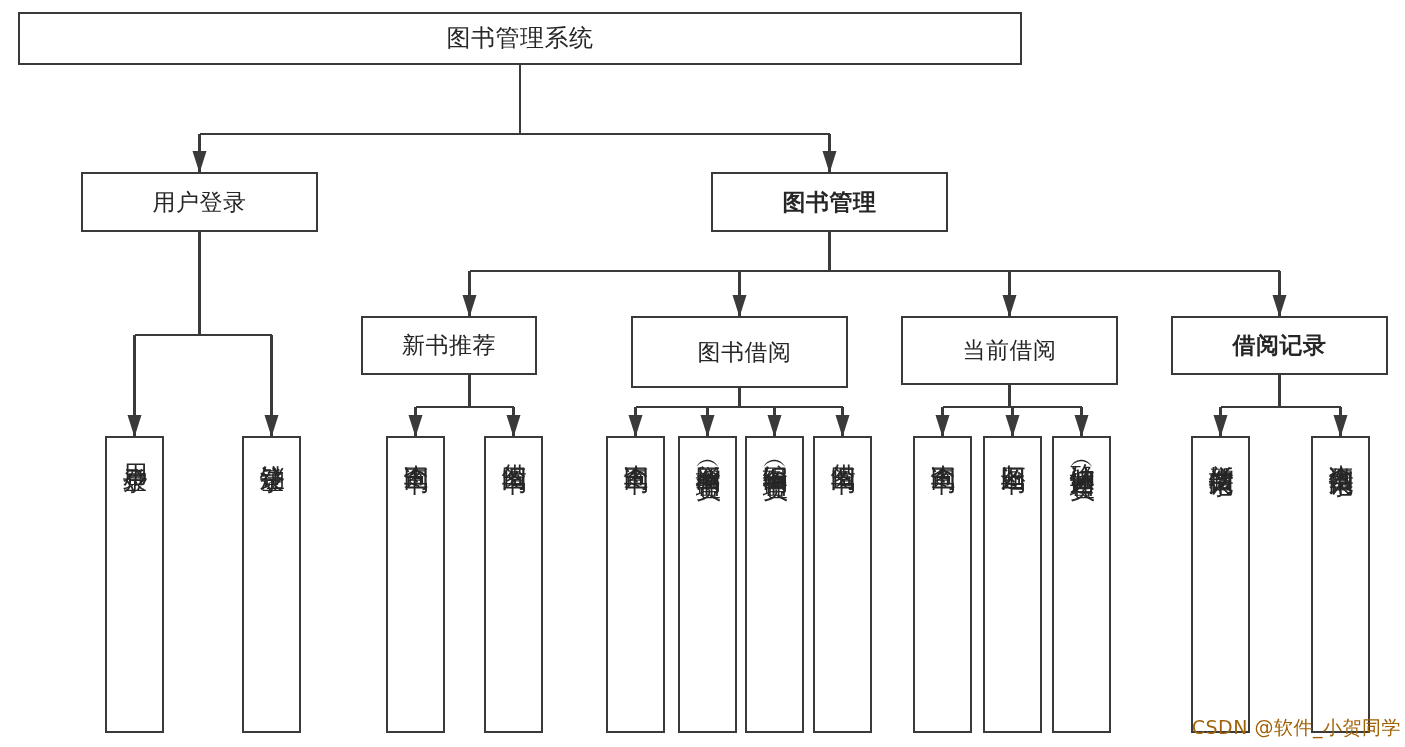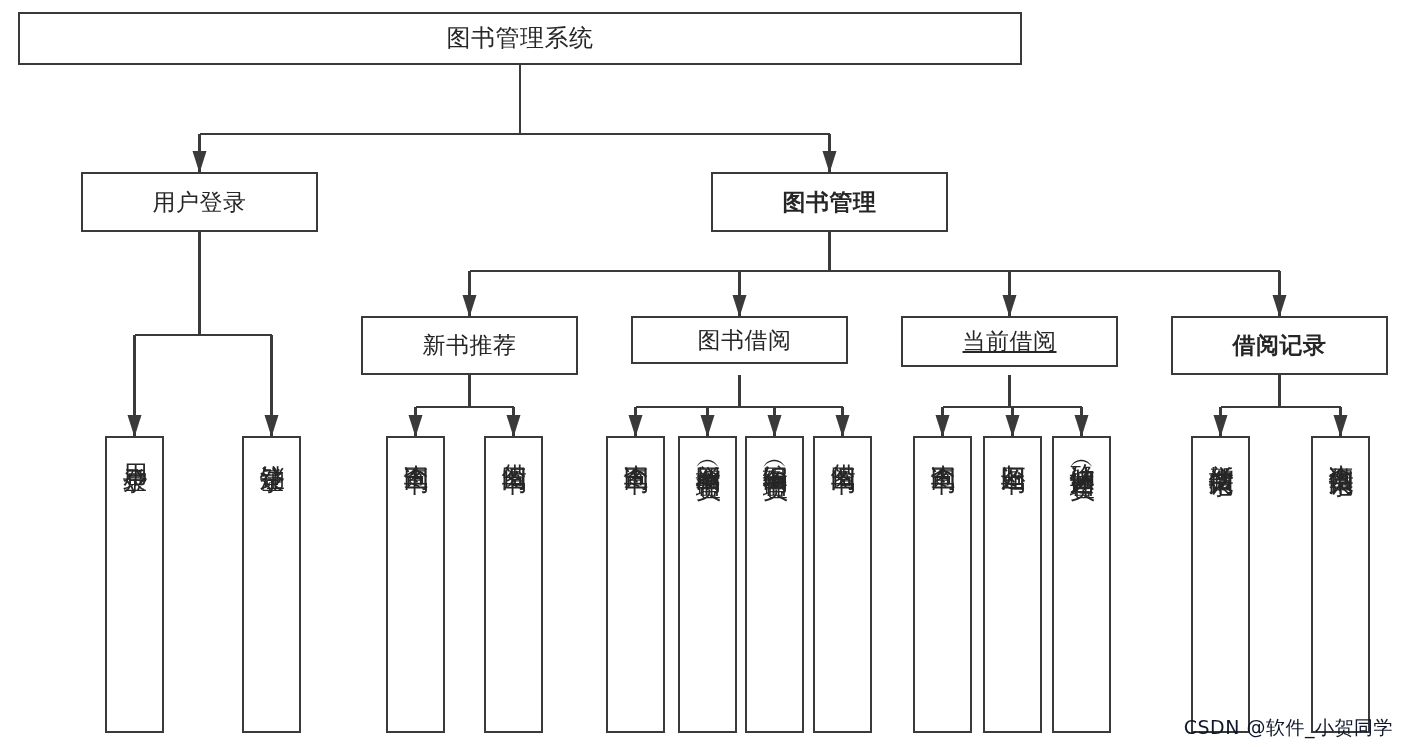--- a/index.html
+++ b/index.html
@@ -55,24 +55,24 @@
   #connectors {
     position: absolute;
     left: 0;
     top: 0;
     width: 1405px;
     height: 747px;
     pointer-events: none;
   }
   #watermark {
     position: absolute;
-    right: 12px;
+    right: 4px;
     bottom: 6px;
     font-size: 19px;
-    color: #0f172a;
+    color: #a16207;
     letter-spacing: 0.5px;
     white-space: nowrap;
     font-family: "DejaVu Sans", "Liberation Sans", sans-serif;
   }
 </style>
 </head>
 <body>
 
 <div id="diagram-root">
 
@@ -135,27 +135,27 @@
     <span class="node-label">图书管理系统</span>
   </div>
 
   <div class="node horizontal" style="left: 81px; top: 172px; width: 237px; height: 60px;">
     <span class="node-label">用户登录</span>
   </div>
   <div class="node horizontal" style="left: 711px; top: 172px; width: 237px; height: 60px; font-weight: bold;">
     <span class="node-label">图书管理</span>
   </div>
 
-  <div class="node horizontal" style="left: 361px; top: 316px; width: 217px; height: 59px;">
+  <div class="node horizontal" style="left: 361px; top: 316px; width: 176px; height: 59px;">
     <span class="node-label">新书推荐</span>
   </div>
-  <div class="node horizontal" style="left: 631px; top: 316px; width: 217px; height: 48px; padding-left: 10px;">
+  <div class="node horizontal" style="left: 631px; top: 316px; width: 217px; height: 72px; padding-left: 10px;">
     <span class="node-label">图书借阅</span>
   </div>
-  <div class="node horizontal" style="left: 901px; top: 316px; width: 217px; height: 51px; text-decoration: underline;">
+  <div class="node horizontal" style="left: 901px; top: 316px; width: 217px; height: 69px;">
     <span class="node-label">当前借阅</span>
   </div>
   <div class="node horizontal" style="left: 1171px; top: 316px; width: 217px; height: 59px; font-weight: bold;">
     <span class="node-label">借阅记录</span>
   </div>
 
   <div class="node vertical" style="left: 105px; top: 436px; width: 59px; height: 297px;">
     <span class="node-label">用户登录</span>
   </div>
   <div class="node vertical" style="left: 242px; top: 436px; width: 59px; height: 297px;">

